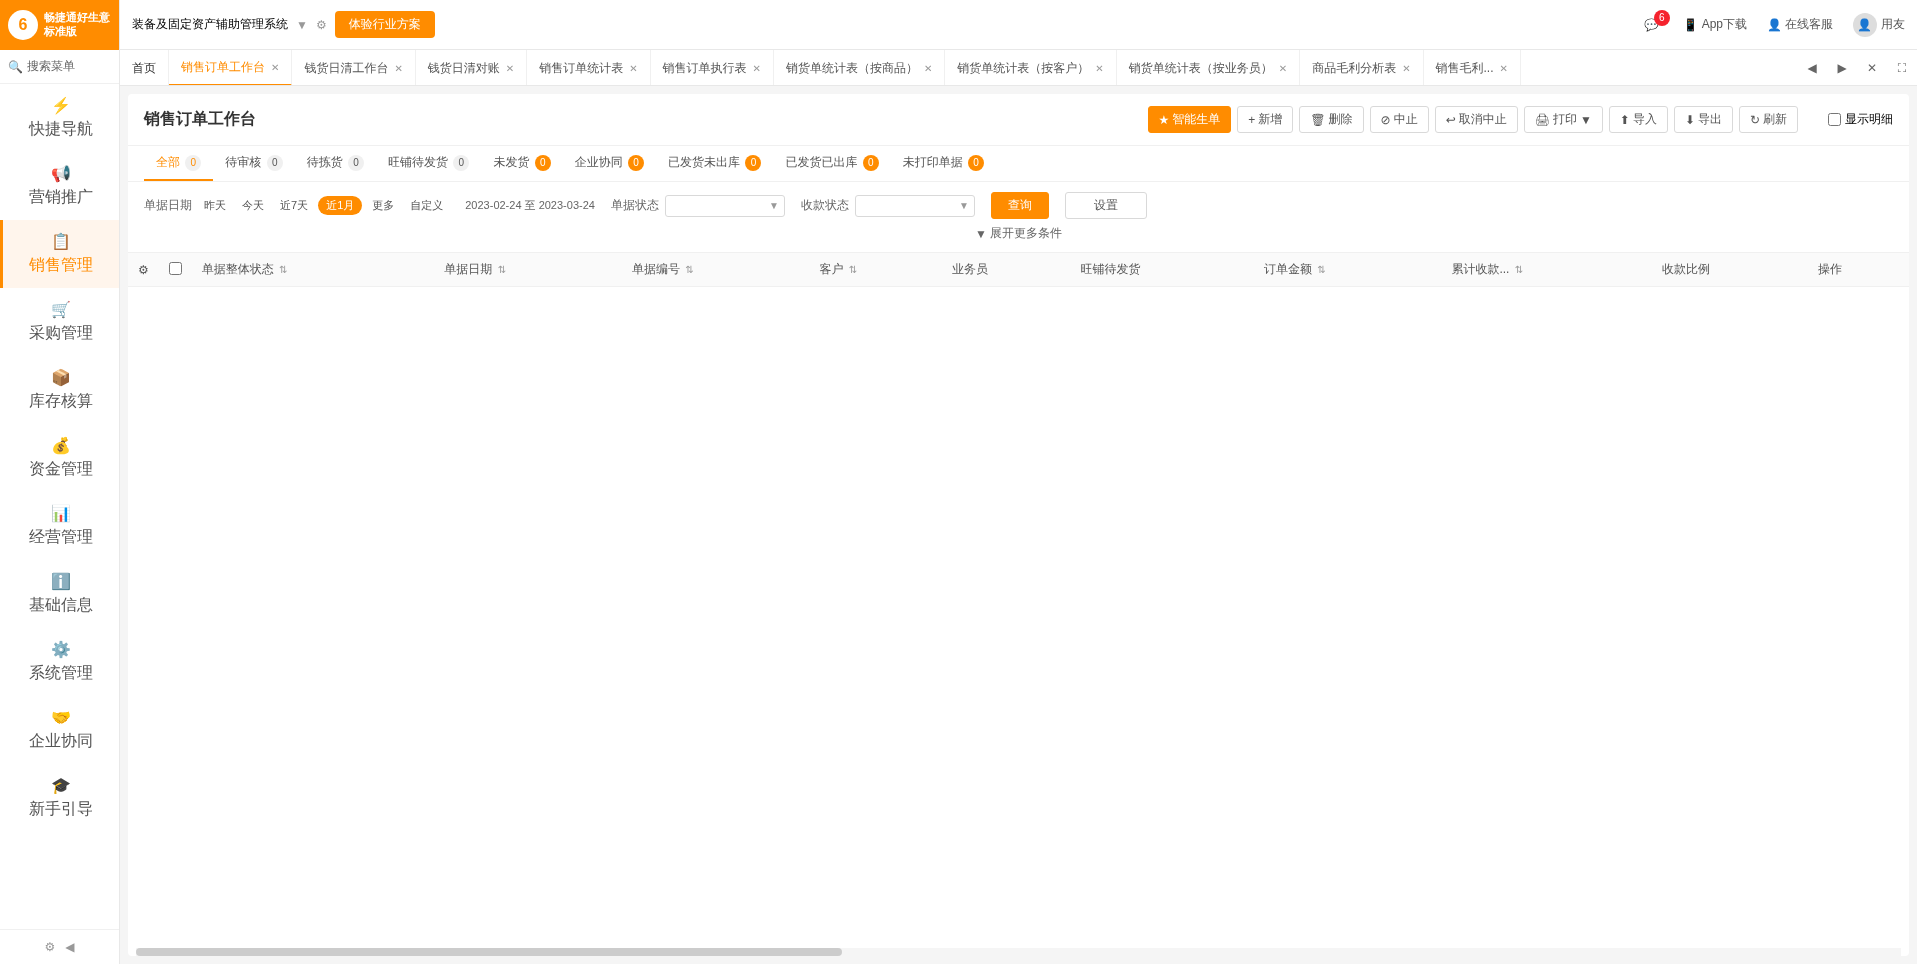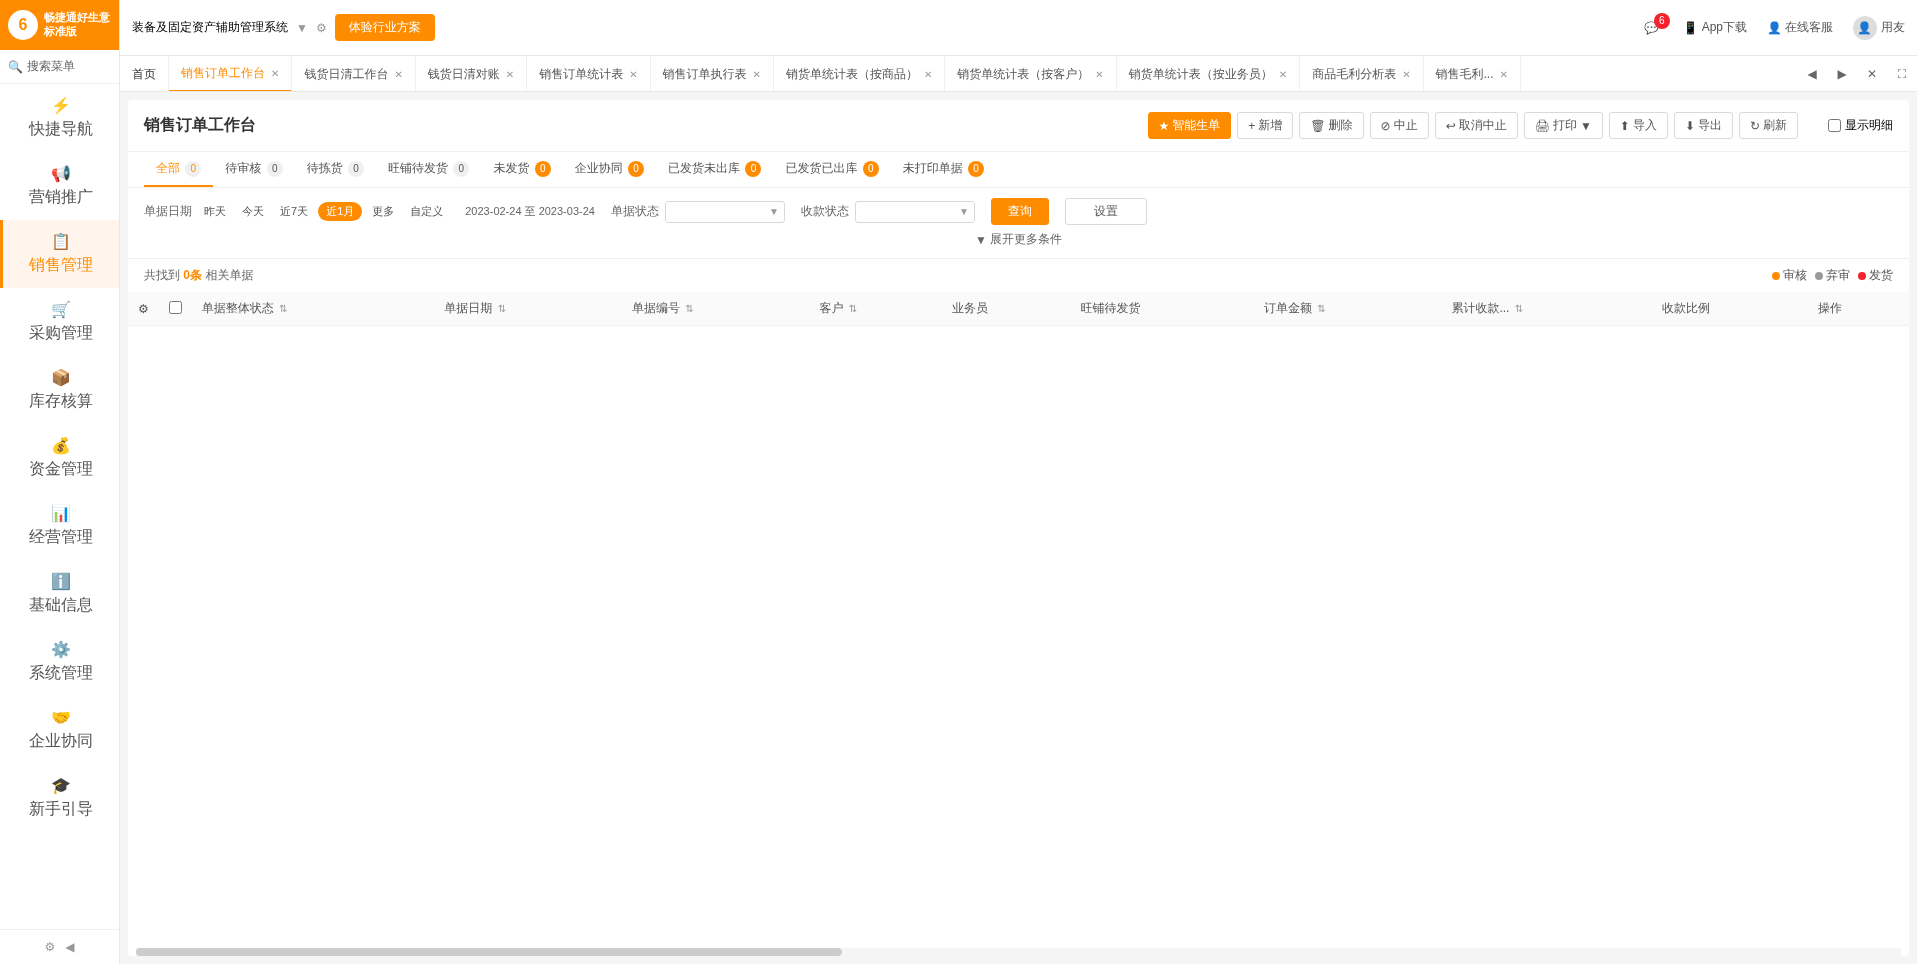--- a/index.html
+++ b/index.html
@@ -14,21 +14,21 @@
     .sidebar-item { padding: 12px 8px; display: flex; flex-direction: column; align-items: center; gap: 4px; cursor: pointer; color: #555; border-left: 3px solid transparent; }
     .sidebar-item.active { background: #fff5ec; color: #ff8c00; border-left: 3px solid #ff8c00; }
     .sidebar-item-icon { font-size: 16px; }
     .sidebar-item-label { font-size: 16px; text-align: center; }
     .sidebar-bottom { margin-top: auto; border-top: 1px solid #f0f0f0; display: flex; padding: 10px; gap: 10px; justify-content: center; }
 
     
     .main { flex: 1; display: flex; flex-direction: column; overflow: hidden; }
 
     
-    .topbar { height: 56px; background: #fff; display: flex; align-items: center; padding: 0 12px; border-bottom: 1px solid #e8e8e8; gap: 8px; }
+    .topbar { height: 50px; background: #fff; display: flex; align-items: center; padding: 0 12px; border-bottom: 1px solid #e8e8e8; gap: 8px; }
     .topbar-title-text { font-weight: normal; }
     .topbar-dropdown { cursor: pointer; color: #999; }
     .topbar-btn-orange { background: #ff8c00; color: white; border: none; padding: 5px 14px; border-radius: 4px; cursor: pointer; font-size: 12px; }
     .topbar-icon-btn { display: flex; align-items: center; gap: 3px; color: #555; cursor: pointer; font-size: 12px; position: relative; }
     .topbar-user { display: flex; align-items: center; gap: 4px; cursor: pointer; color: #555; }
     .user-avatar { width: 24px; height: 24px; background: #ddd; border-radius: 50%; display: flex; align-items: center; justify-content: center; }
 
     
     .tabbar { background: #fff; border-bottom: 1px solid #e8e8e8; display: flex; align-items: flex-start; overflow: hidden; height: 36px; }
     .tab-item { padding: 0 12px; height: 36px; display: flex; align-items: center; gap: 4px; cursor: pointer; white-space: nowrap; font-size: 12px; color: #555; border-right: 1px solid #f0f0f0; flex-shrink: 0; }
@@ -378,41 +378,20 @@
           <button class="action-btn" style="padding:4px 28px;">设置</button>
         </div>
         <div style="margin-top:6px;display:flex;justify-content:center;">
           <div class="expand-btn">
             <span>▼</span>
             <span>展开更多条件</span>
           </div>
         </div>
       </div>
 
-      <div class="table-toolbar">
-        <div class="result-count">
-          <span>共找到</span>
-          <span class="result-count-num">0条</span>
-          <span>相关单据</span>
-        </div>
-        <div class="table-action-btns">
-          <div class="tbl-action-btn">
-            <span class="dot dot-orange"></span>
-            <span>审核</span>
-          </div>
-          <div class="tbl-action-btn">
-            <span class="dot dot-gray"></span>
-            <span>弃审</span>
-          </div>
-          <div class="tbl-action-btn">
-            <span class="dot dot-red"></span>
-            <span>发货</span>
-          </div>
-        </div>
-      </div>
 
       <div class="table-wrap">
         <table>
           <thead>
             <tr>
               <th style="width:30px;">⚙</th>
               <th style="width:30px;"><input type="checkbox" style=""></th>
               <th class="sortable">
                 <span>单据整体状态</span>
                 <span class="th-sort">⇅</span>

